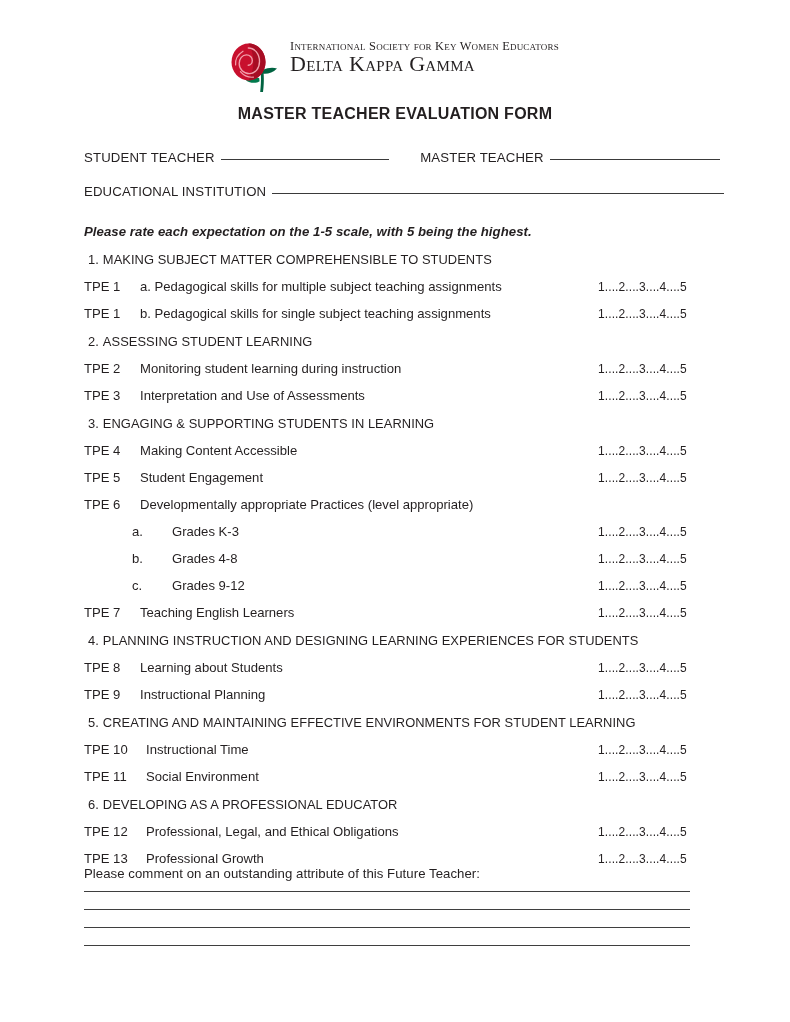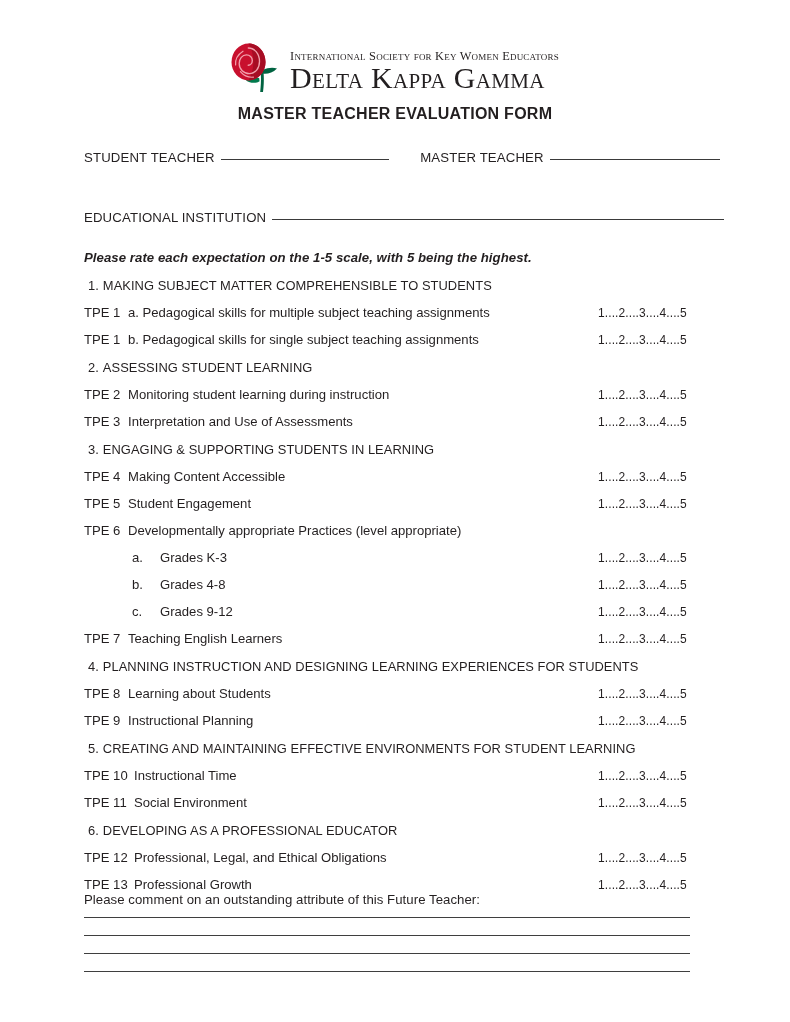--- a/index.html
+++ b/index.html
@@ -25,21 +25,21 @@
   
   .masthead {
     position: absolute;
     left: 0;
     top: 40px;
     width: 790px;
     text-align: center;
   }
   .logo-row {
     display: inline-flex;
-    align-items: flex-end;
+    align-items: flex-start;
     justify-content: center;
     gap: 9px;
   }
   .rose-mark {
     width: 50px;
     height: 54px;
     flex: 0 0 auto;
     display: block;
   }
   .wordmark-block {
@@ -51,21 +51,21 @@
     font-size: 12.4px;
     letter-spacing: 0.2px;
     color: #231f20;
     font-variant: small-caps;
     white-space: nowrap;
     display: block;
     padding-bottom: 1px;
   }
   .brand-line {
     font-family: "Liberation Serif", serif;
-    font-size: 30px;
+    font-size: 22px;
     font-variant: small-caps;
     letter-spacing: 0.3px;
     color: #231f20;
     white-space: nowrap;
     display: block;
     line-height: 1.02;
   }
   .form-subtitle {
     margin-top: 7px;
     font-family: "Liberation Sans", sans-serif;
@@ -95,21 +95,21 @@
     display: inline-block;
     border-bottom: 1.3px solid #3a3a3a;
     vertical-align: 2px;
     margin: 0 2px;
   }
   .rule-st { width: 168px; }
   .rule-mt { width: 170px; }
   .rule-inst { width: 452px; }
 
   .row-institution {
-    margin-top: 40px;
+    margin-top: 14px;
   }
 
   .instruction {
     margin-top: 22px;
     font-size: 13.2px;
     font-weight: bold;
     font-style: italic;
     letter-spacing: 0.05px;
   }
 
@@ -123,20 +123,21 @@
     padding-left: 4px;
     white-space: nowrap;
   }
   .section-title .num { margin-right: 4px; }
 
   .item {
     display: flex;
     align-items: baseline;
     margin-top: 12px;
     font-size: 13.1px;
+    gap: 12px;
   }
   .item.sub { padding-left: 48px; }
   .item-code {
     flex: 0 0 auto;
     width: 44px;
     white-space: nowrap;
   }
   .item-code.wide { width: 50px; }
   .sub-marker {
     flex: 0 0 auto;

